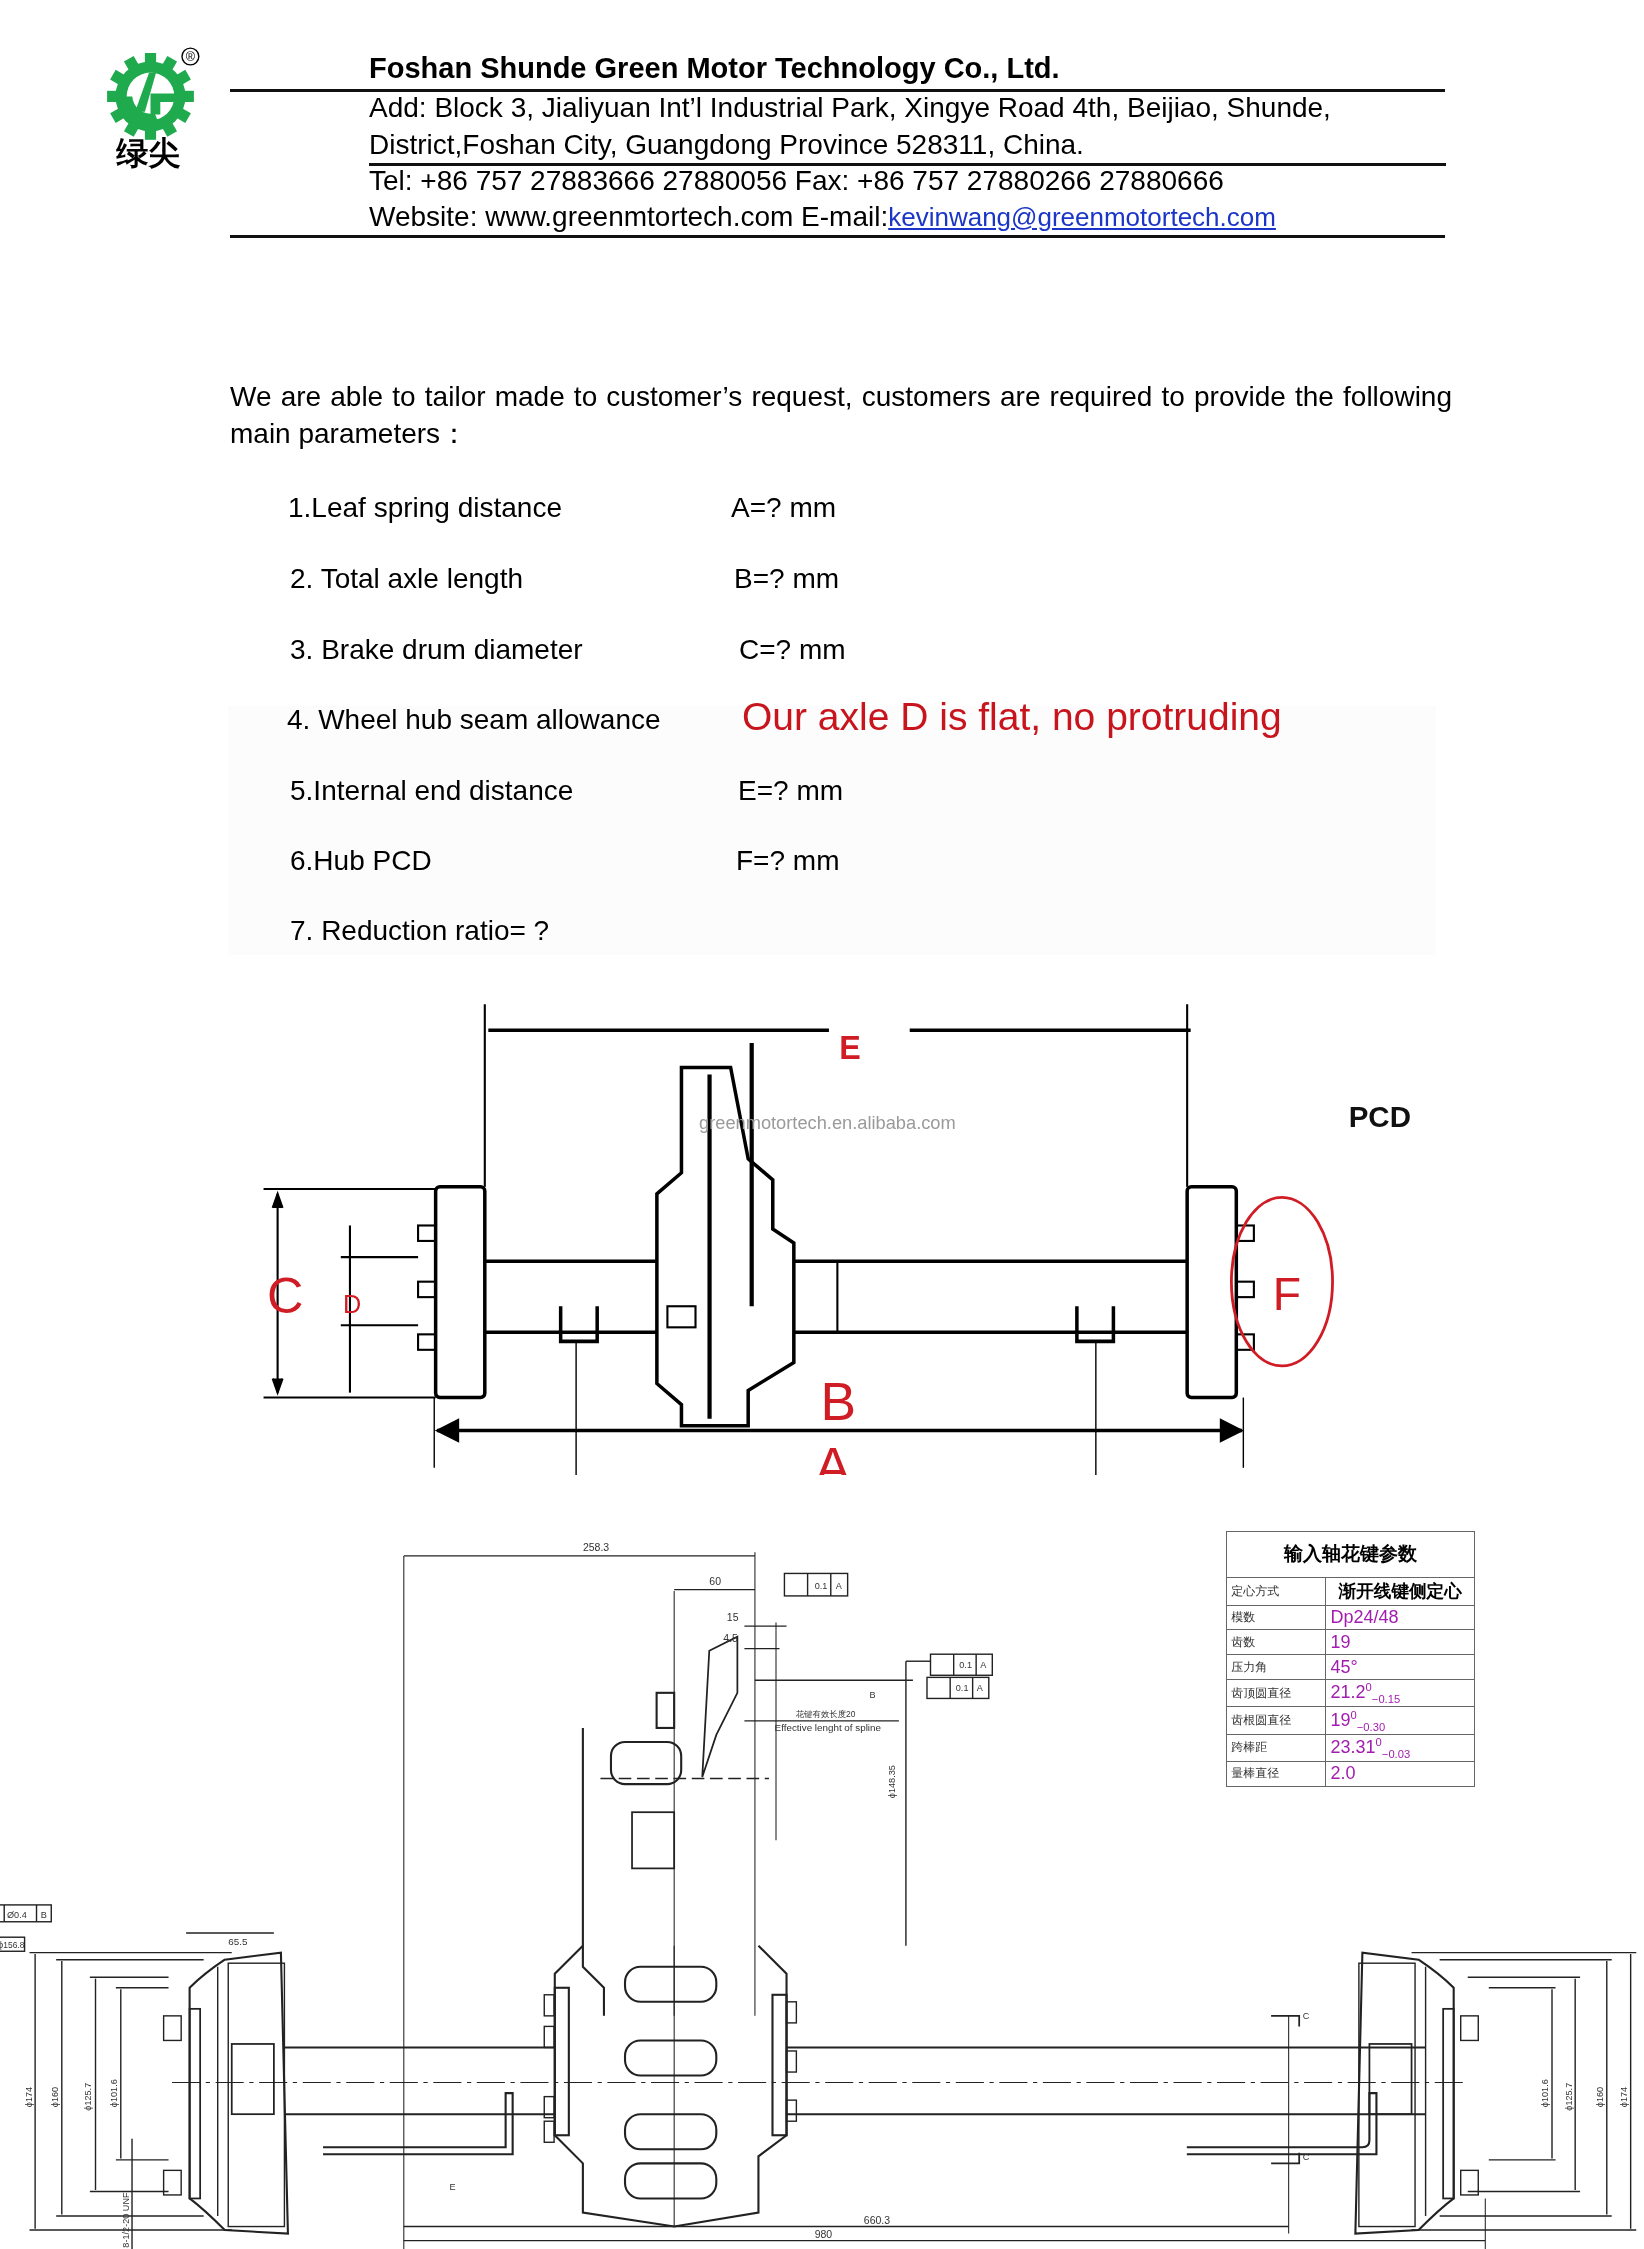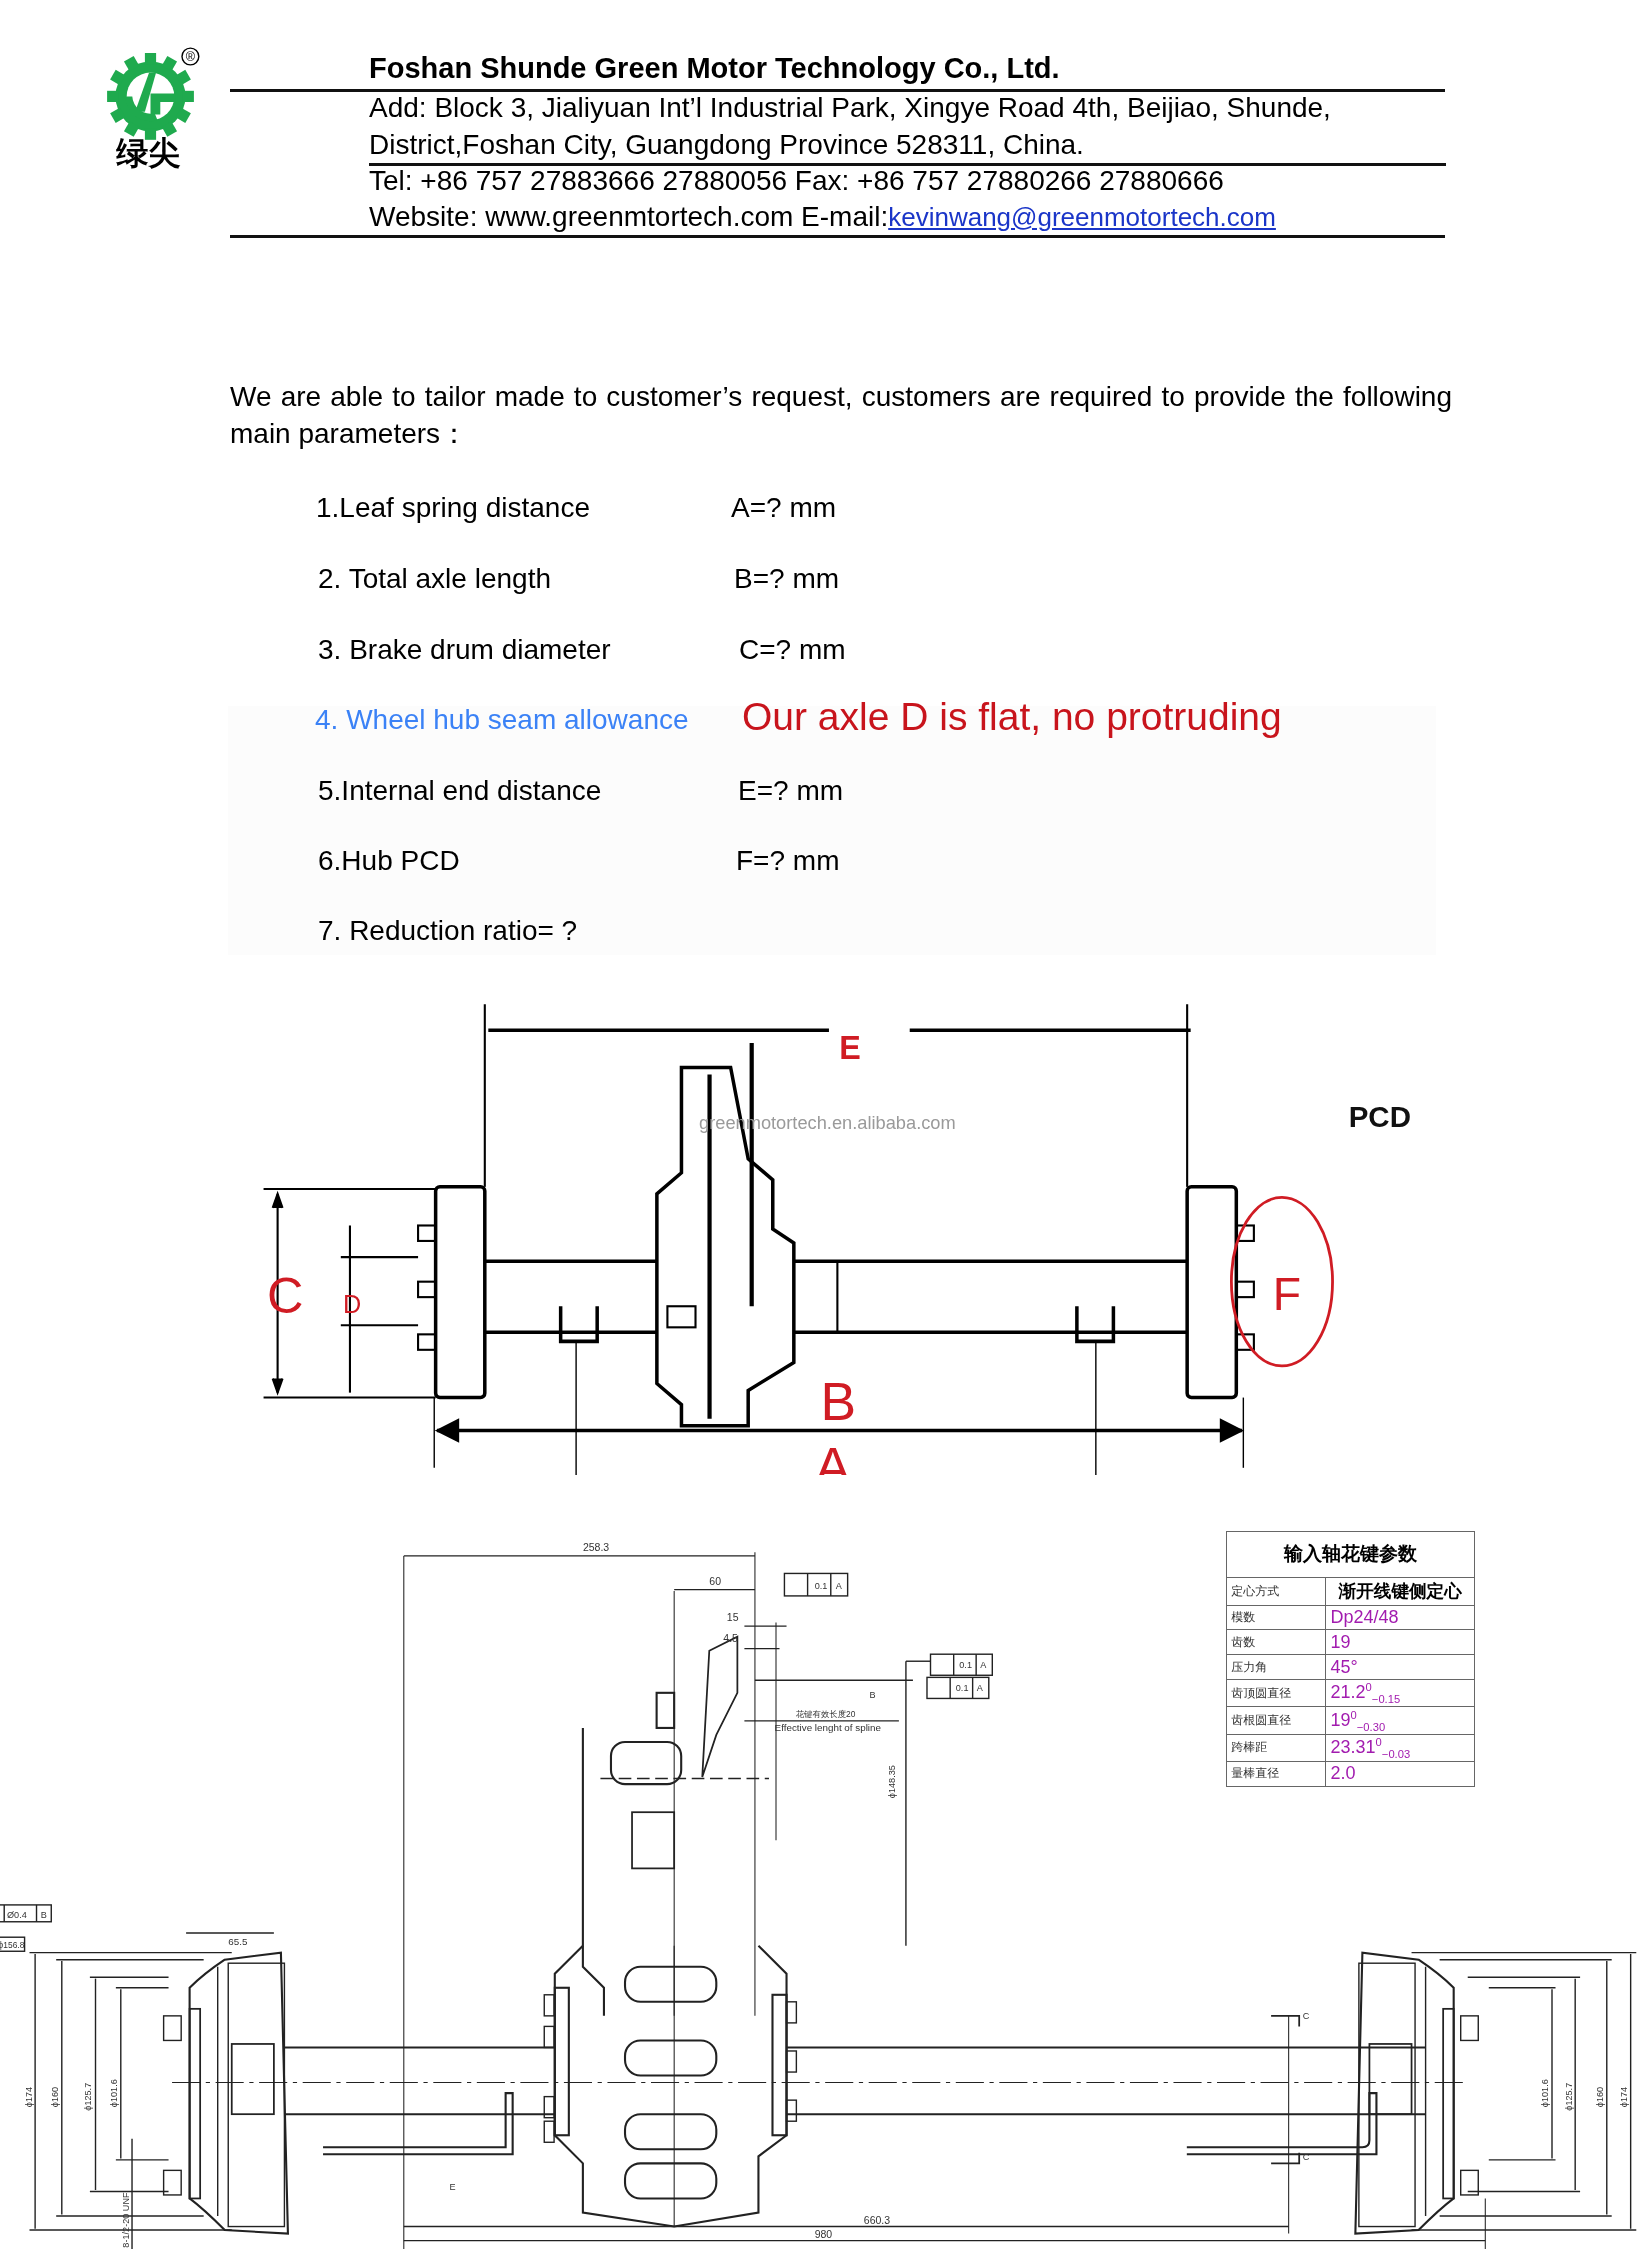--- a/index.html
+++ b/index.html
@@ -8,21 +8,21 @@
   
   .logo { left:98px; top:39px; width:126px; height:140px; }
   .hdr-line { position:absolute; left:230px; width:1215px; height:2.8px; background:#111; }
   .hdr-line.short { left:369px; width:1077px; }
   .hdr-text { position:absolute; left:369px; font-size:28px; line-height:34px; white-space:nowrap; }
   .hdr-title { font-weight:bold; top:51px; font-size:29px; }
   .email { color:#1a35c8; text-decoration:underline; font-size:26px; }
   
   .intro { position:absolute; left:230px; top:378px; width:1222px; font-size:28px; line-height:37px; text-align:justify; text-align-last:left; }
   .param { position:absolute; font-size:28px; white-space:nowrap; }
-  .param-label { position:absolute; left:288px;margin-left:28px; }
+  .param-label { position:absolute; left:288px; }
   .param-val { position:absolute; left:731px; }
   .note-red { position:absolute; left:742px; top:695px; font-size:39px; color:#c8141c; white-space:nowrap; }
   .shade { position:absolute; left:228px; top:706px; width:1208px; height:249px; background:#fcfcfc; }
   
   svg text { font-family:"Liberation Sans", sans-serif; }
   .table-wrap { position:absolute; left:1226px; top:1531px; width:249px; }
   table.spline { border-collapse:collapse; width:249px; font-size:15.5px; background:#fff; }
   table.spline td { border:1.4px solid #666; padding:1.4px 4.2px; height:21px; }
   table.spline td.title { text-align:center; font-size:19px; font-weight:bold; height:42px; }
   table.spline td.lbl { width:90px; font-size:12px; color:#333;margin-left:12px; }
@@ -83,21 +83,21 @@
 </div>
 <div class="param" style="top:563px;">
   <span class="param-label" style="left:290px">2. Total axle length</span>
   <span class="param-val" style="left:734px">B=?   mm</span>
 </div>
 <div class="param" style="top:634px;">
   <span class="param-label" style="left:290px">3. Brake drum diameter</span>
   <span class="param-val" style="left:739px">C=?  mm</span>
 </div>
 <div class="param" style="top:704px;">
-  <span class="param-label" style="left:287px; color:#3b82f6">4. Wheel hub seam allowance</span>
+  <span class="param-label" style="left:287px; color:#000000">4. Wheel hub seam allowance</span>
 </div>
 <div class="note-red">Our axle D is flat, no protruding</div>
 <div class="param" style="top:775px;">
   <span class="param-label" style="left:290px">5.Internal end distance</span>
   <span class="param-val" style="left:738px">E=?   mm</span>
 </div>
 <div class="param" style="top:845px;">
   <span class="param-label" style="left:290px">6.Hub PCD</span>
   <span class="param-val" style="left:736px">F=?   mm</span>
 </div>

